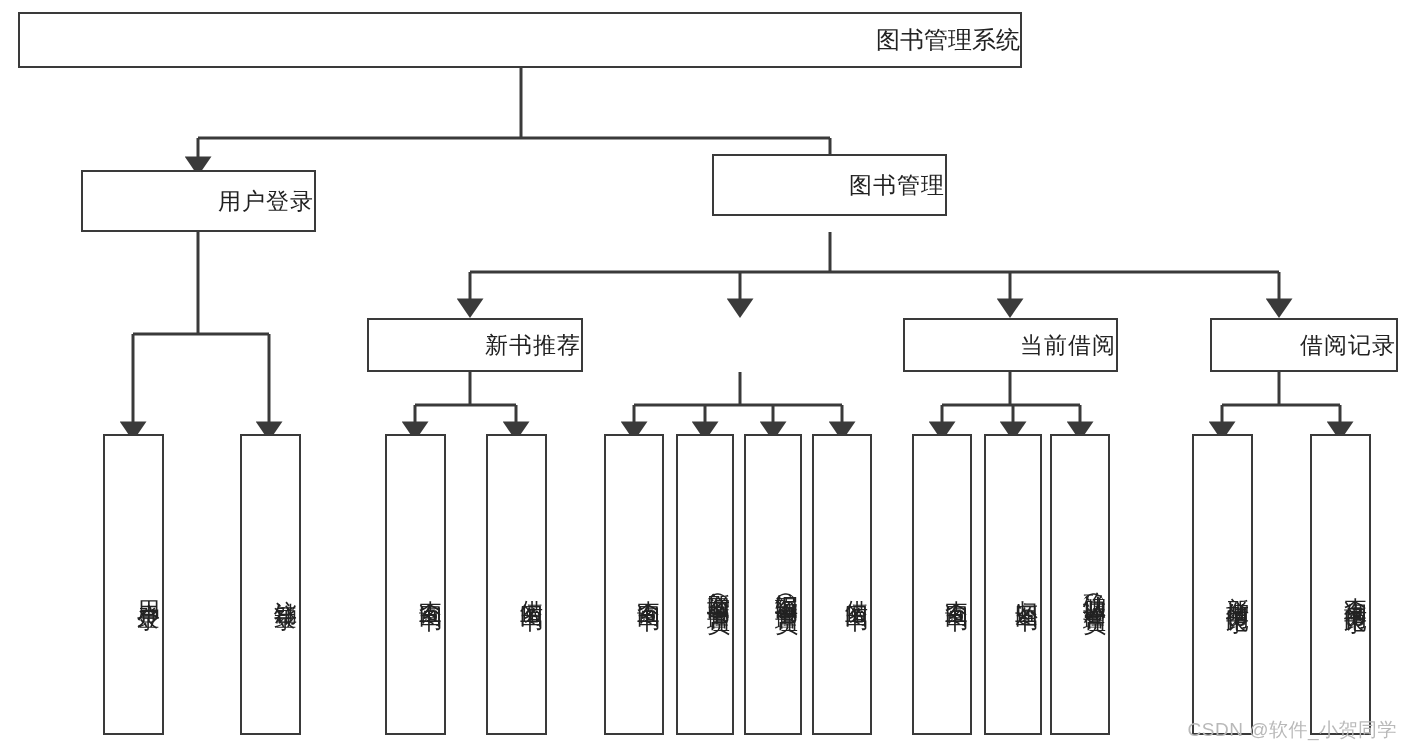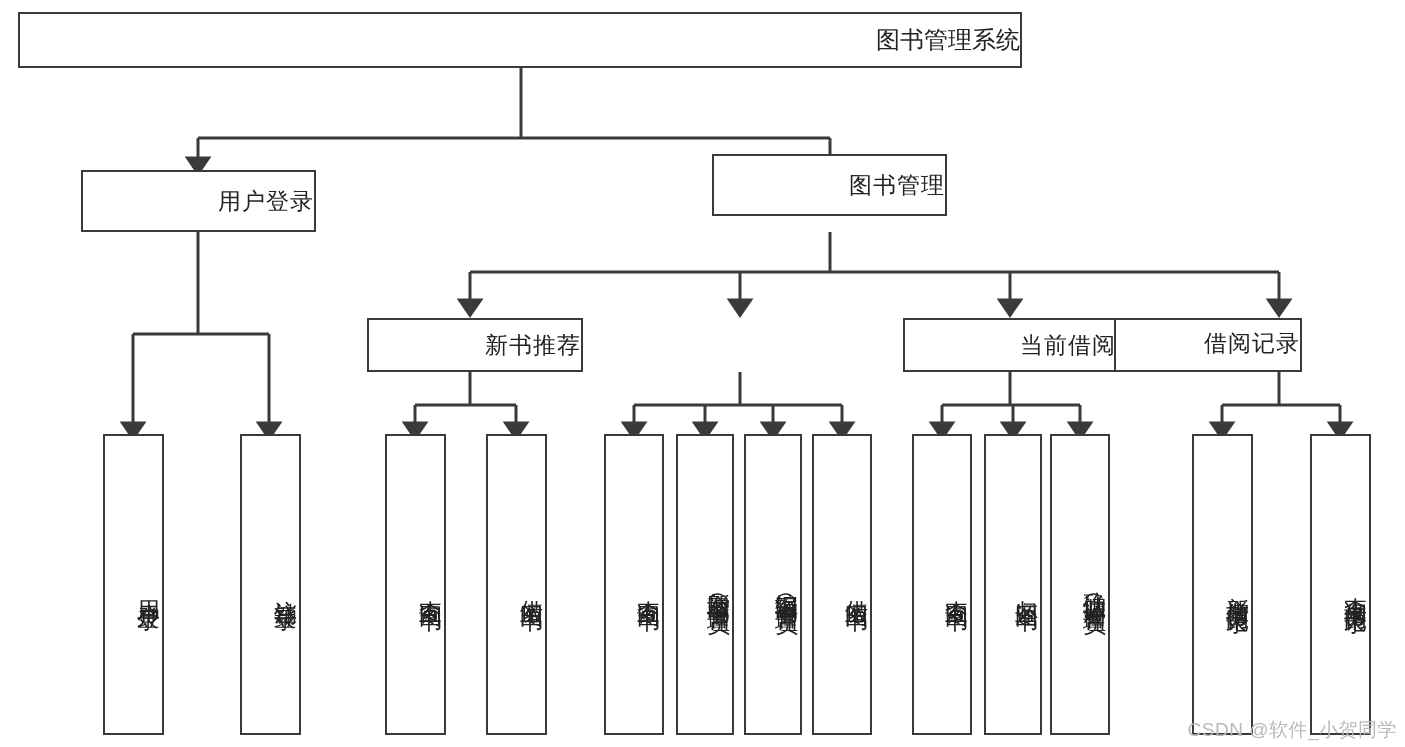--- a/index.html
+++ b/index.html
@@ -133,21 +133,21 @@
   <div class="node h" style="left:712px; top:154px; width:235px; height:62px;">
     <span>图书管理</span>
   </div>
 
   <div class="node h" style="left:351px; top:318px; width:216px; height:54px;margin-left:16px;">
     <span>新书推荐</span>
   </div>
   <div class="node h" style="left:903px; top:318px; width:215px; height:54px;">
     <span>当前借阅</span>
   </div>
-  <div class="node h" style="left:1114px; top:318px; width:188px; height:54px;font-family:Liberation Mono, monospace;">
+  <div class="node h" style="left:1210px; top:318px; width:188px; height:54px;">
     <span>借阅记录</span>
   </div>
 
   <div class="node v" style="left:103px; top:434px; width:61px; height:301px;">
     <span class="vtext">用户登录</span>
   </div>
   <div class="node v" style="left:240px; top:434px; width:61px; height:301px;">
     <span class="vtext">注销登录</span>
   </div>
 

